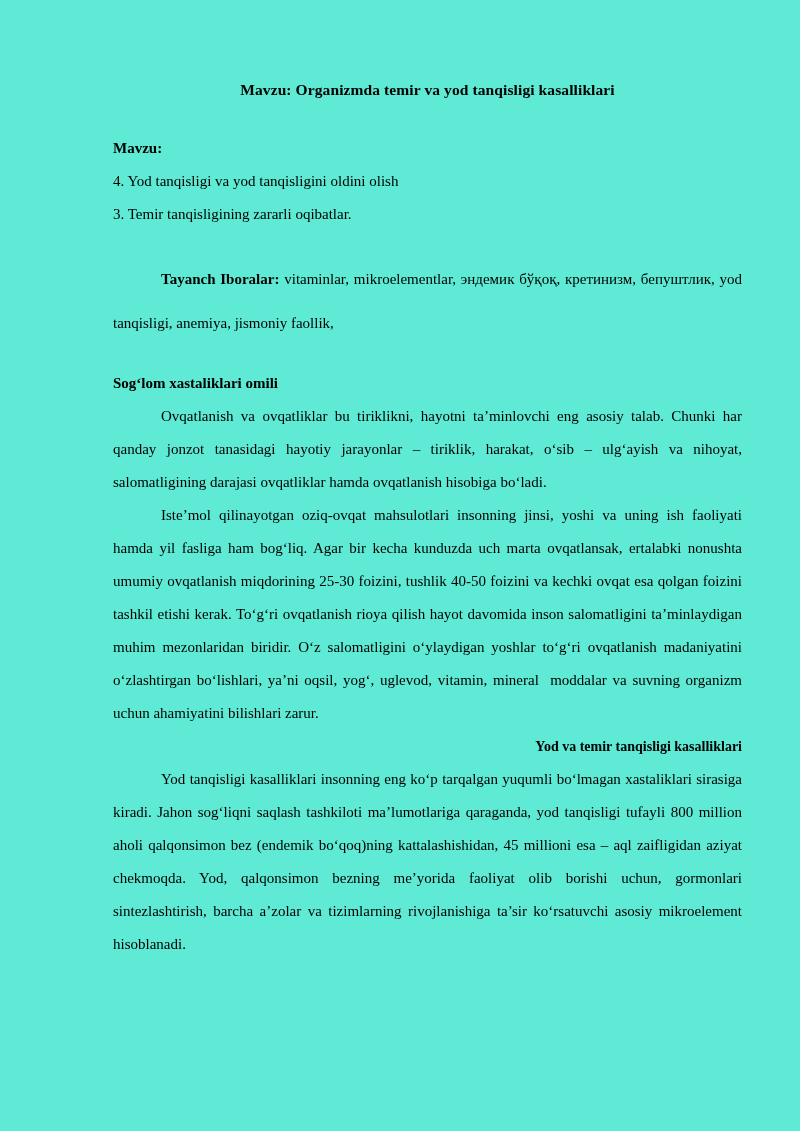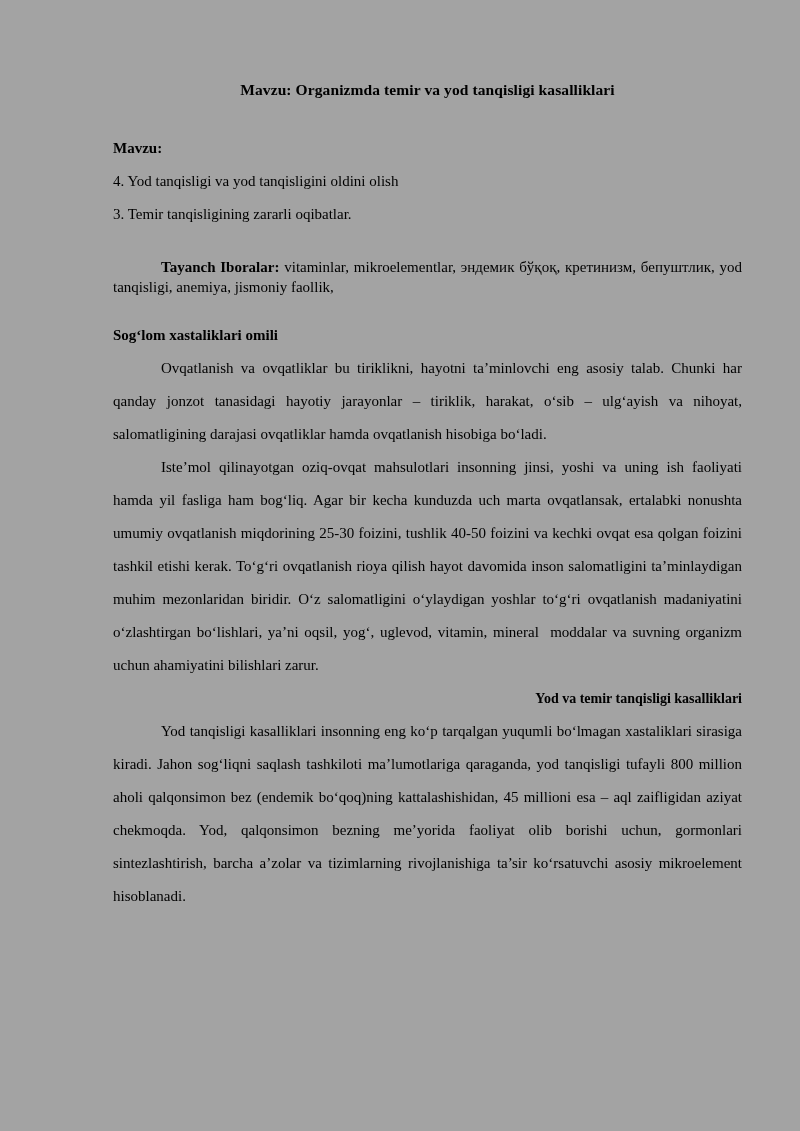--- a/index.html
+++ b/index.html
@@ -8,21 +8,21 @@
     background: #ffffff;
   }
   body {
     font-family: "Liberation Serif", "DejaVu Serif", serif;
     color: #000000;
   }
   .page {
     position: relative;
     width: 800px;
     height: 1131px;
-    background: #a3a3a3;
+    background: #5eead4;
     overflow: hidden;
     box-sizing: border-box;
   }
   .content {
     position: absolute;
     left: 113px;
     top: 0;
     width: 629px;
   }
   
@@ -63,21 +63,21 @@
     font-size: 15px;
     line-height: 33px;
     margin: 0;
     text-align: justify;
     text-justify: inter-word;
     text-indent: 48px;
     white-space: pre-wrap;
   }
   .keywords {
     font-size: 15px;
-    line-height: 20px;
+    line-height: 44px;
     margin: 0;
     text-align: justify;
     text-justify: inter-word;
     text-indent: 48px;
   }
   .keywords b {
     font-weight: bold;
   }
 </style>
 </head>

